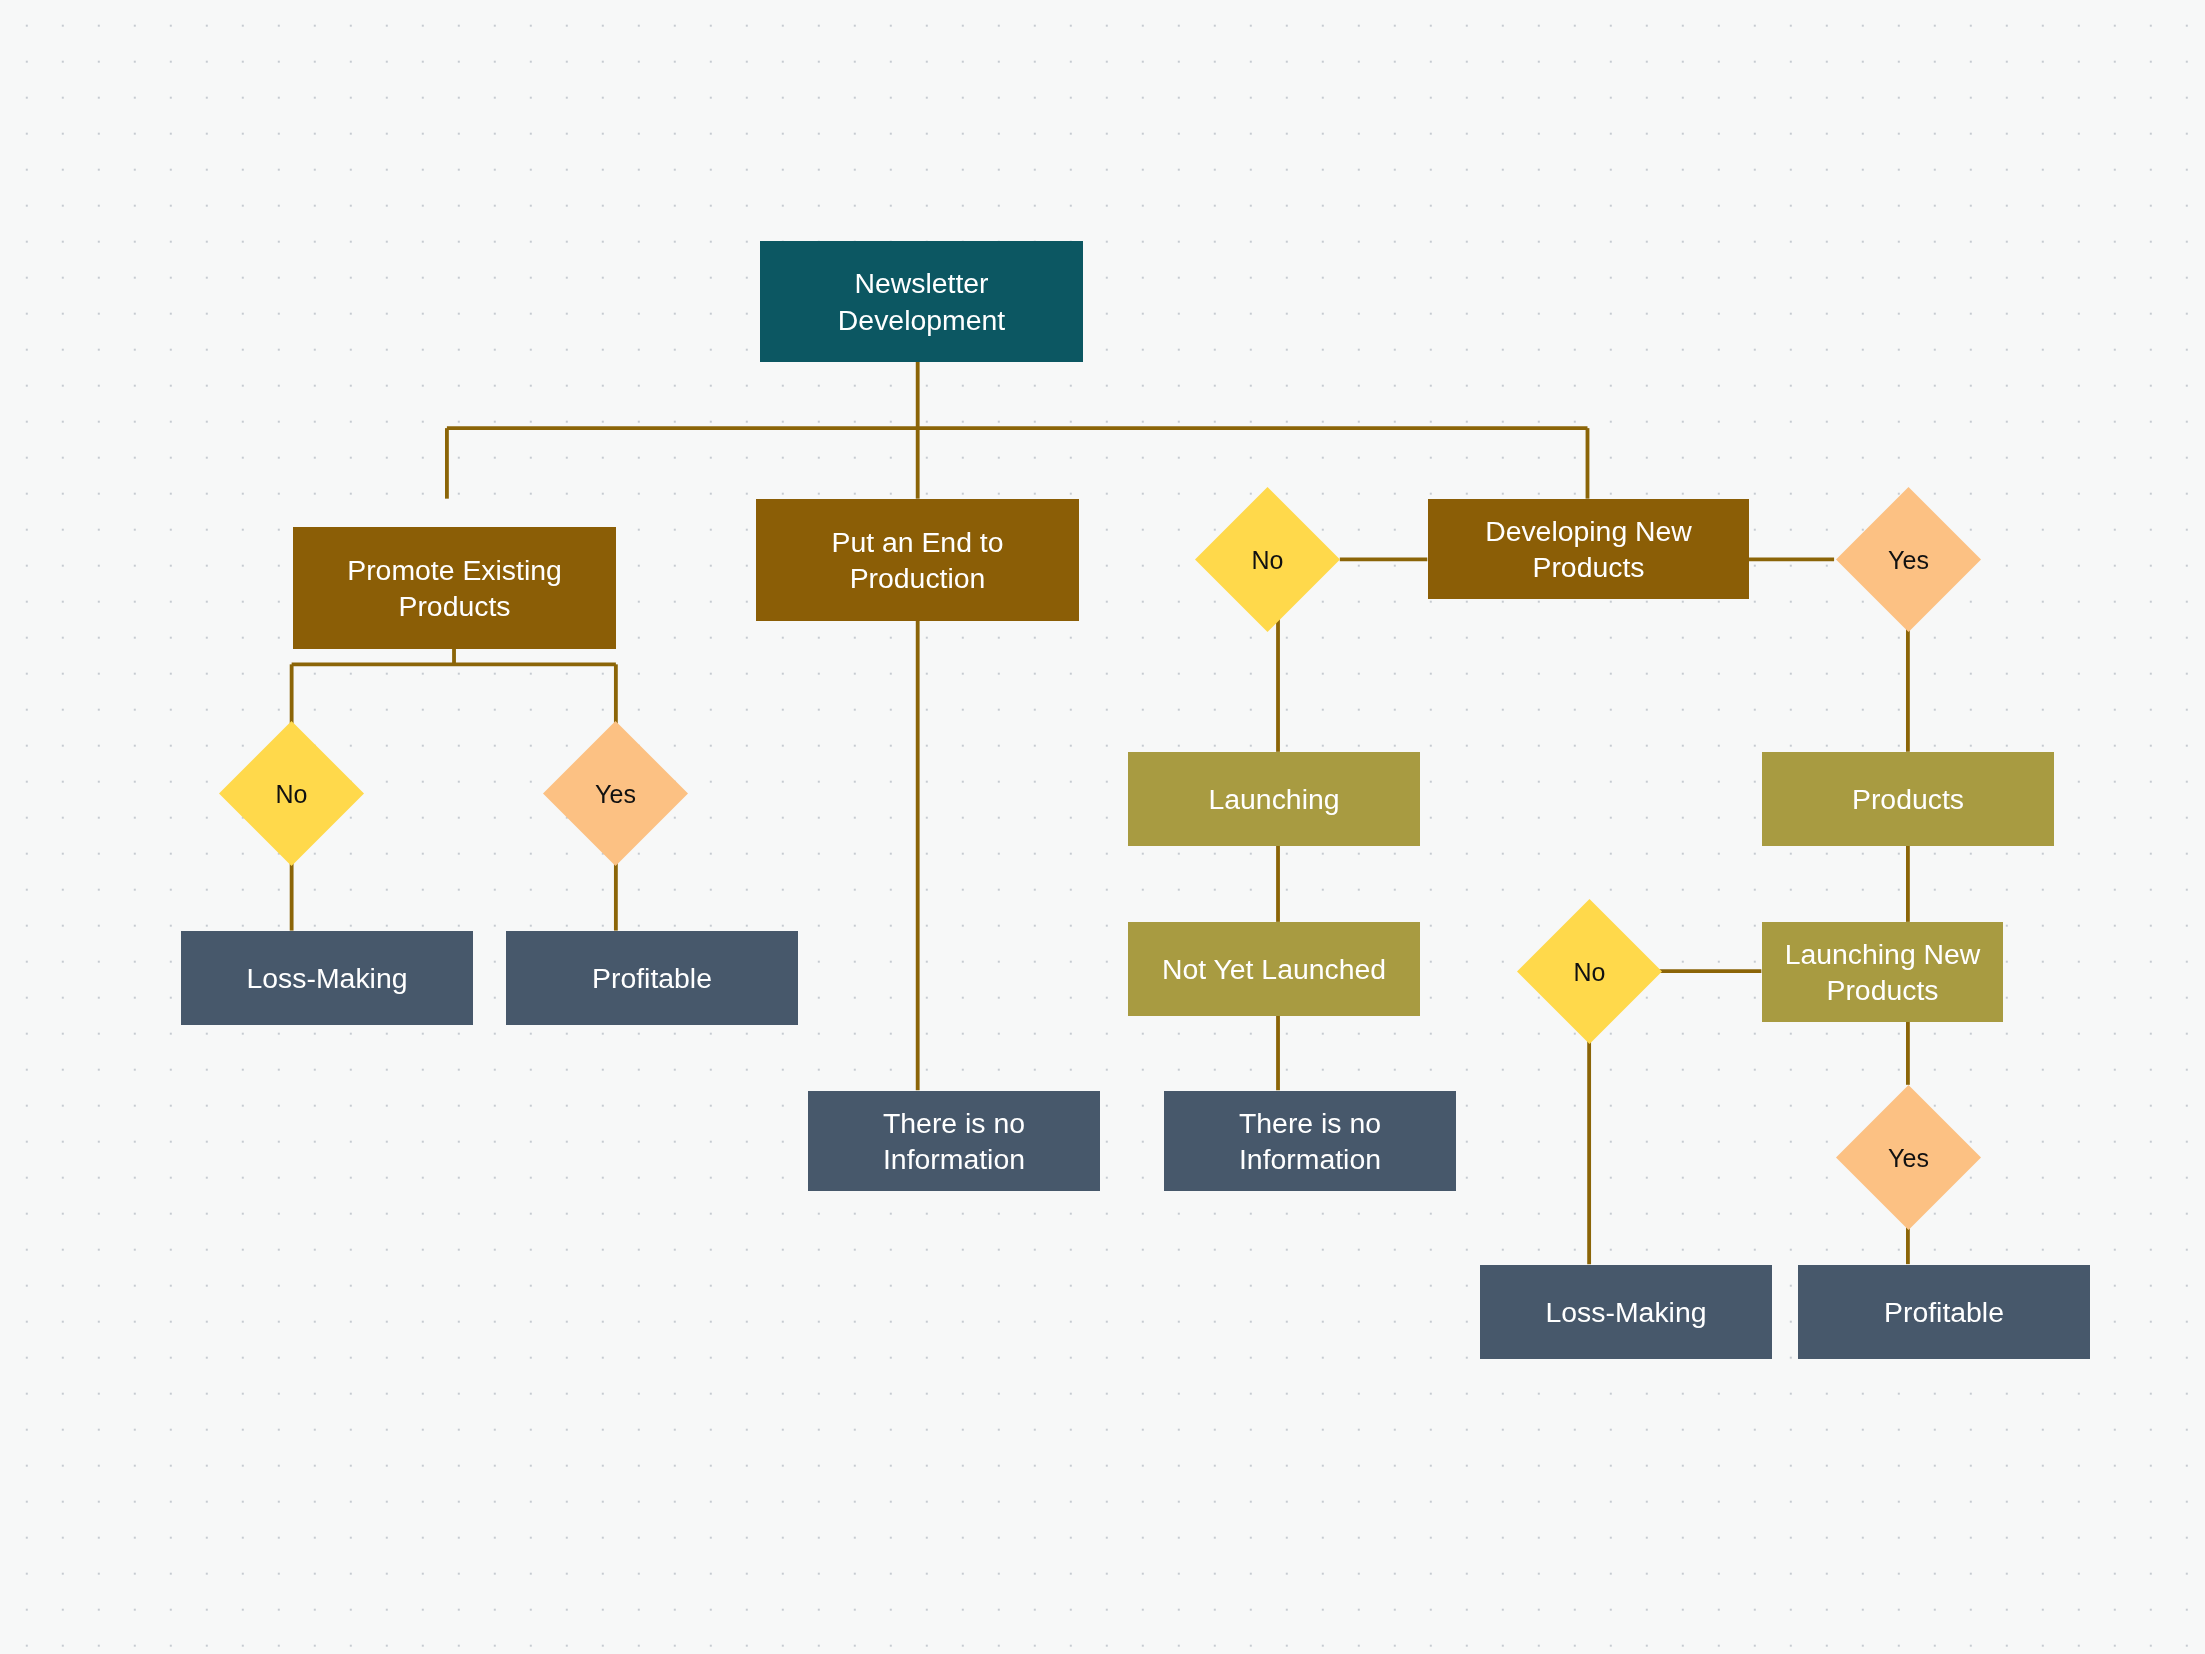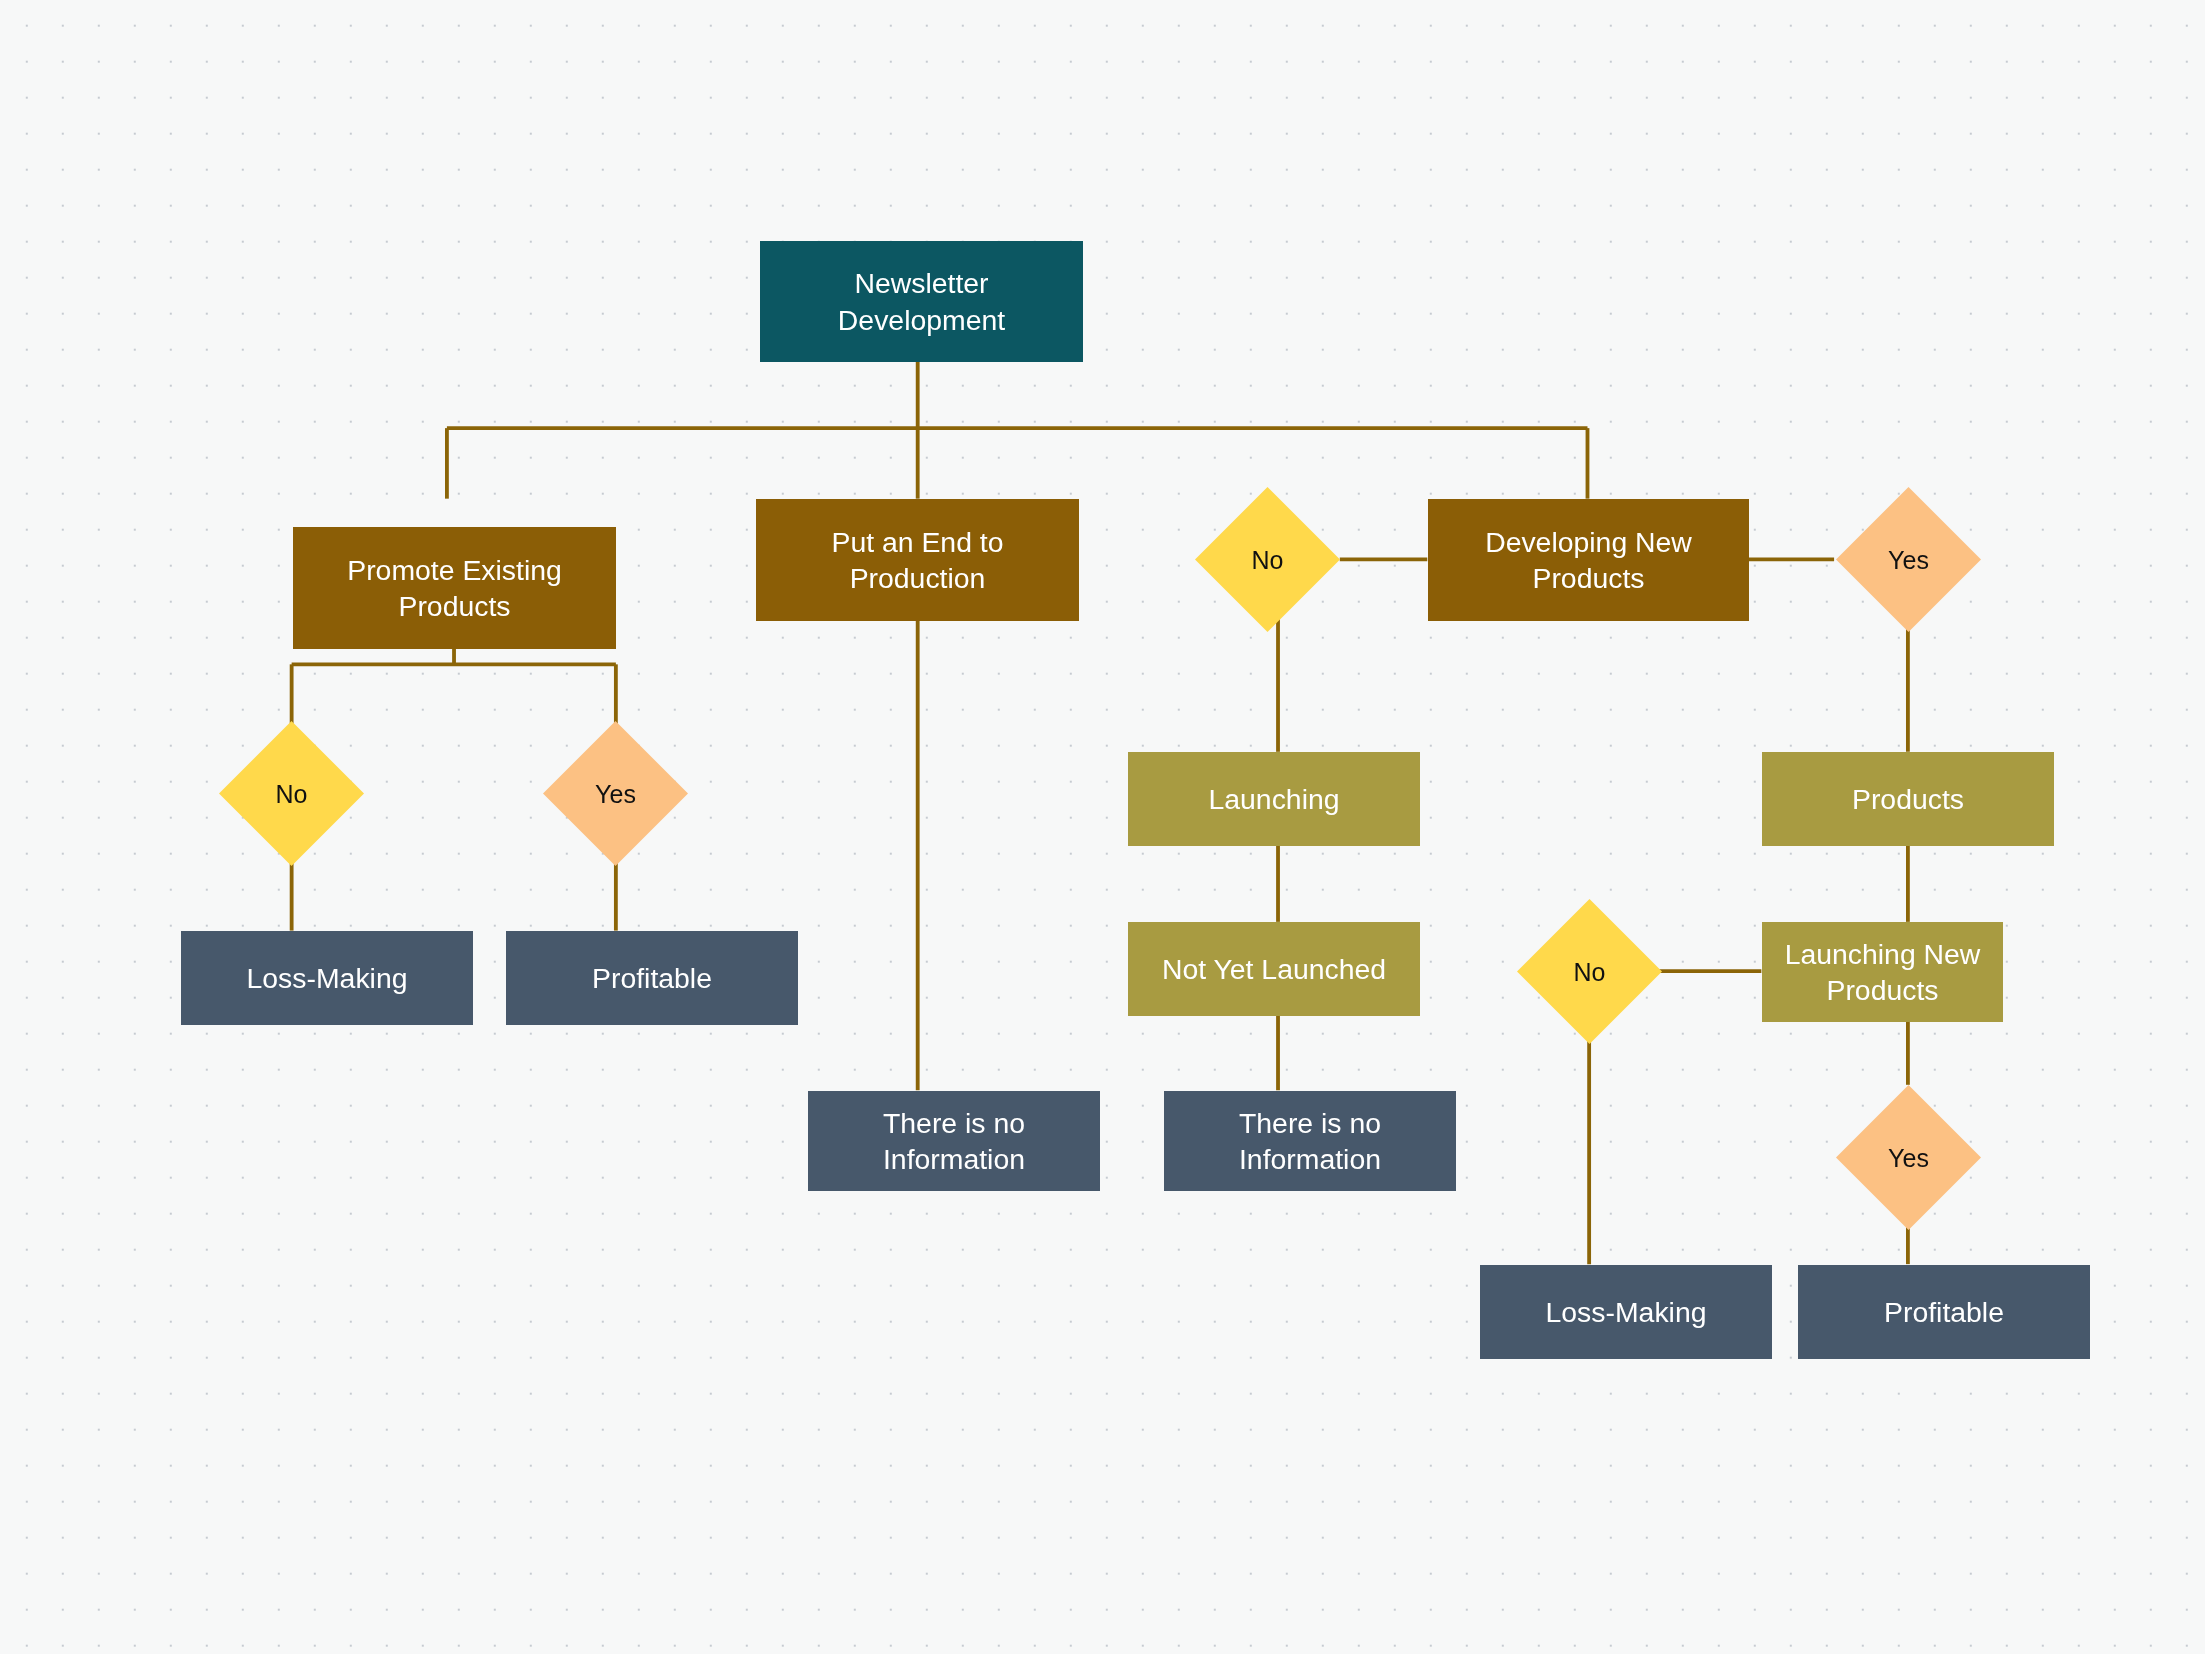--- a/index.html
+++ b/index.html
@@ -129,21 +129,21 @@
 Production</span>
   </div>
 
   <div class="node diamond" style="left:1195px; top:487px; width:145px; height:145px;">
     <svg class="dshape" viewBox="0 0 100 100" preserveAspectRatio="none">
       <polygon points="50,0 100,50 50,100 0,50" fill="#FFD94B"></polygon>
     </svg>
     <span class="dlabel">No</span>
   </div>
 
-  <div class="node rect brown" style="left:1428px; top:499px; width:321px; height:122px;">
+  <div class="node rect brown" style="left:1428px; top:499px; width:321px; height:100px;">
     <span>Developing New
 Products</span>
   </div>
 
   <div class="node diamond" style="left:1836px; top:487px; width:145px; height:145px;">
     <svg class="dshape" viewBox="0 0 100 100" preserveAspectRatio="none">
       <polygon points="50,0 100,50 50,100 0,50" fill="#FCC183"></polygon>
     </svg>
     <span class="dlabel">Yes</span>
   </div>

